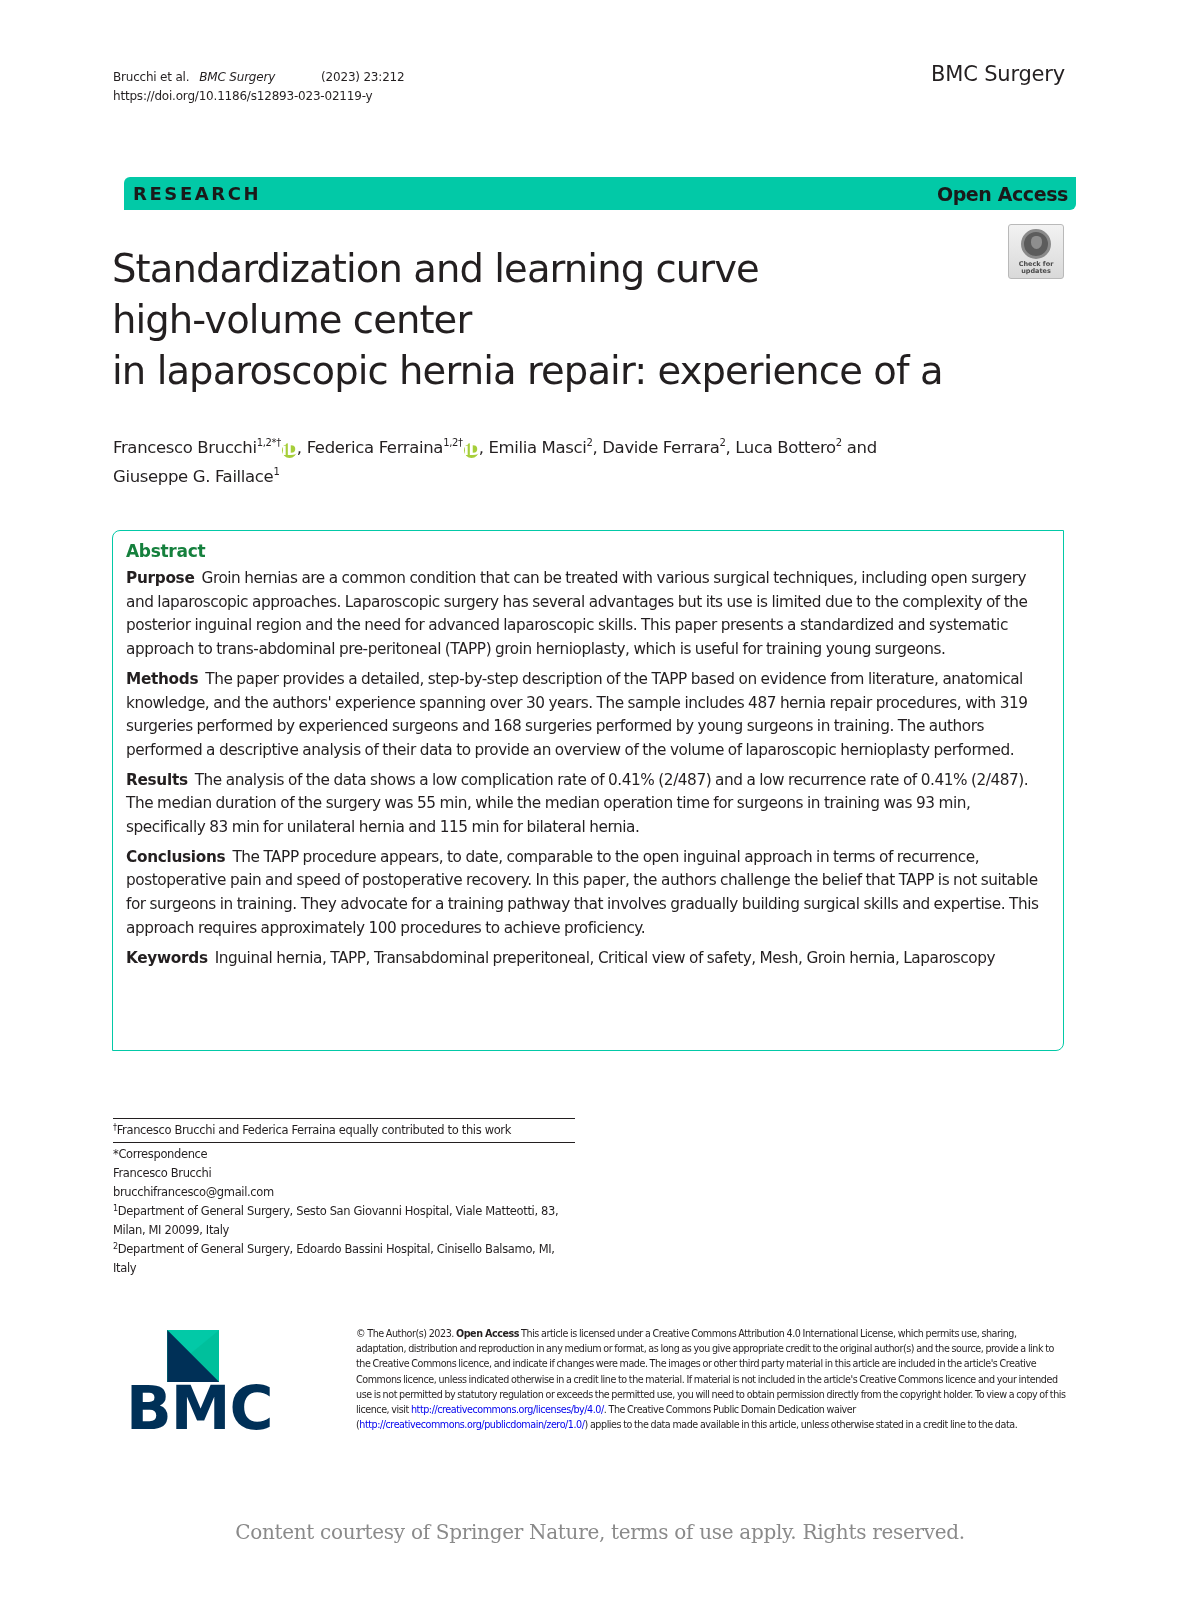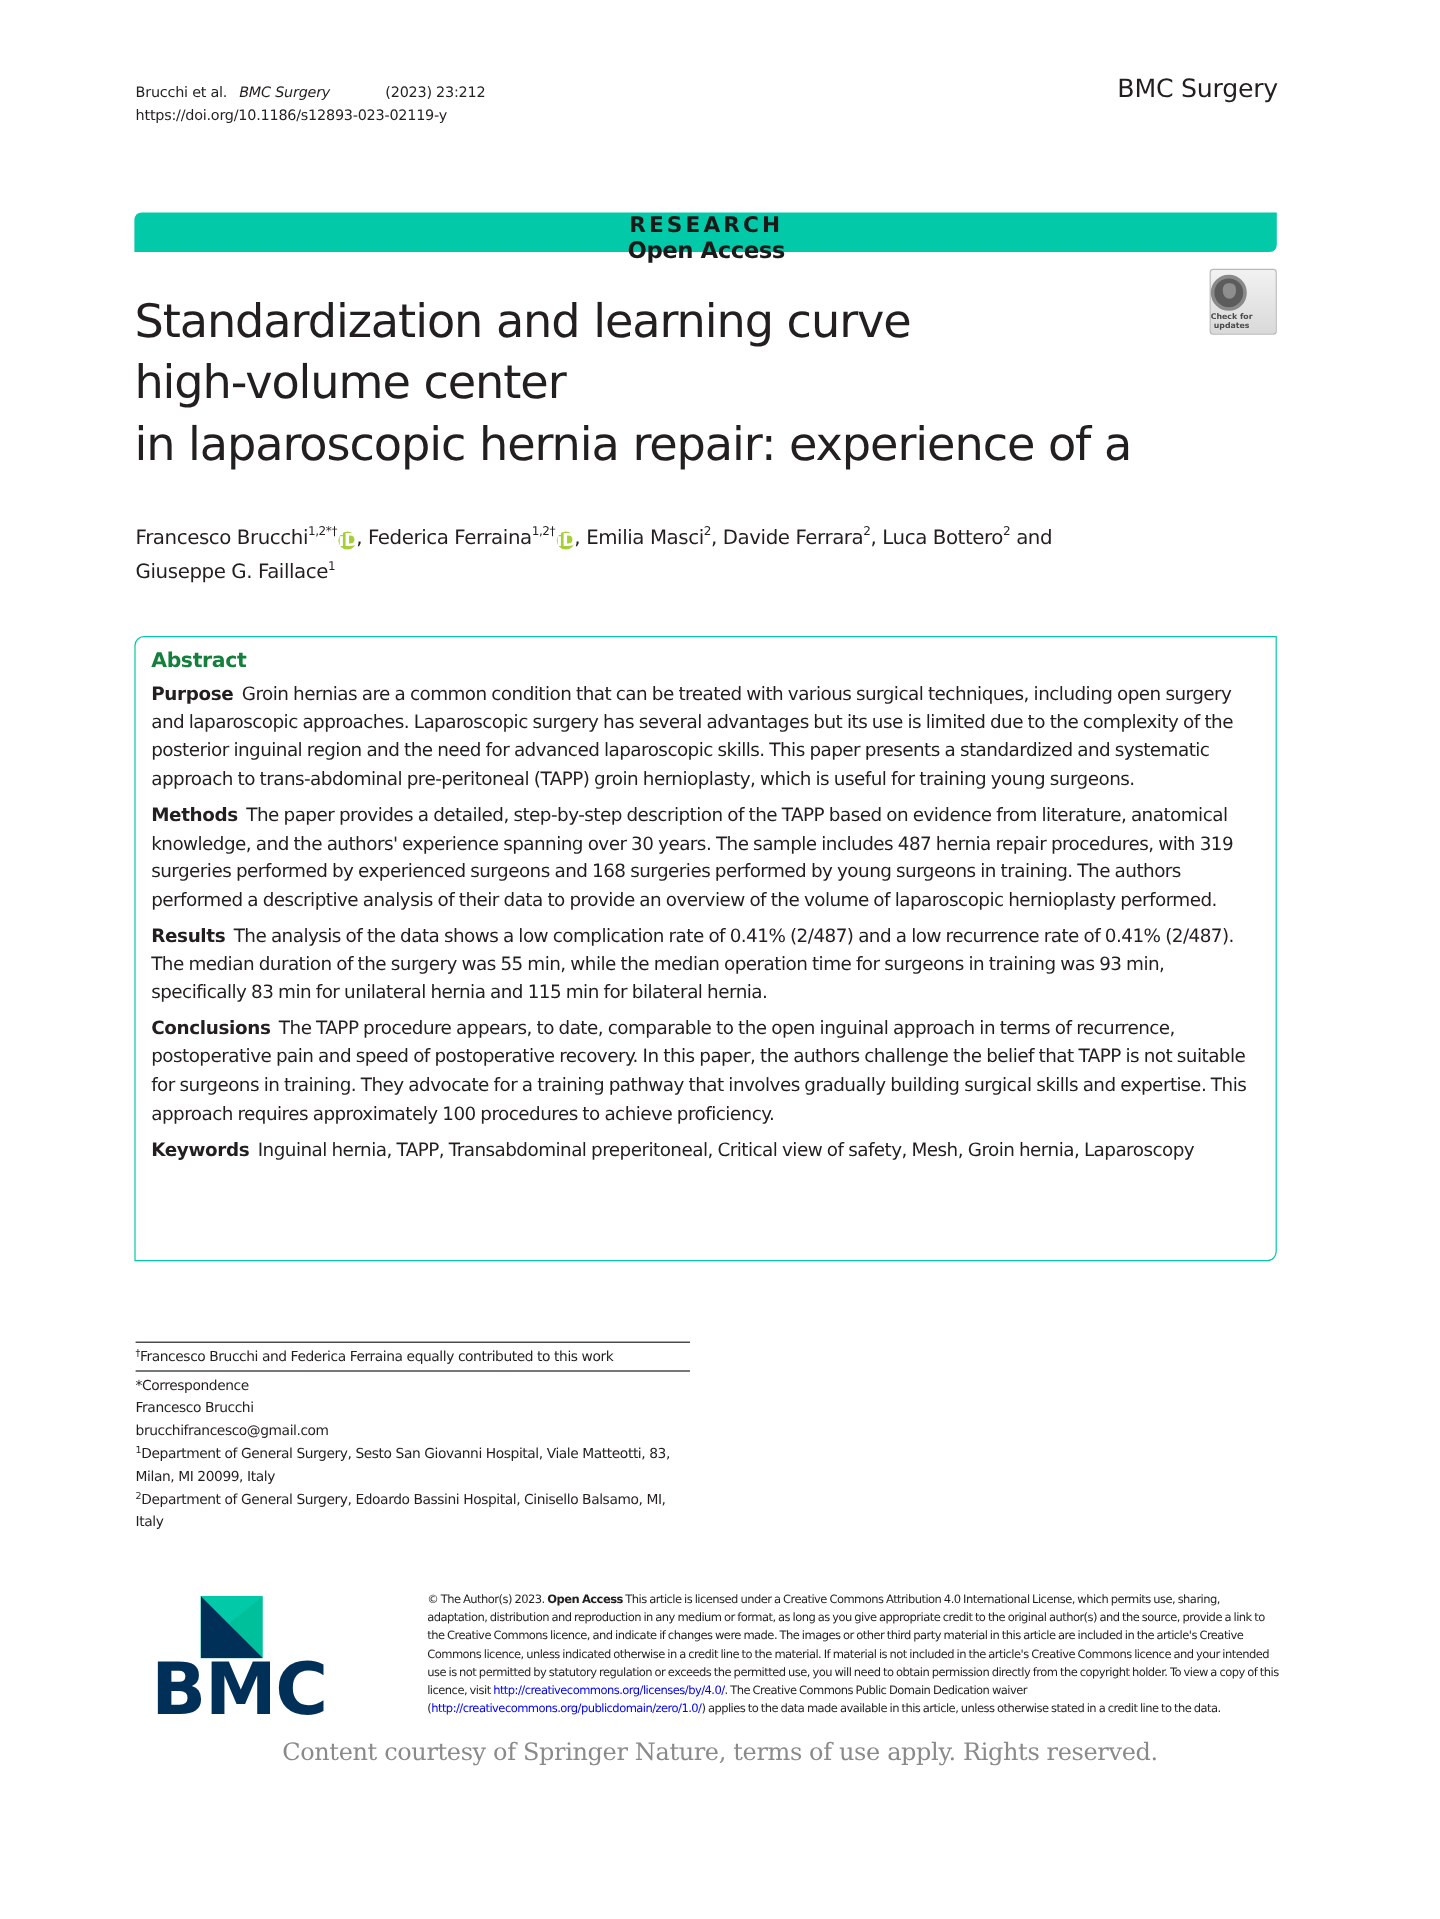--- a/index.html
+++ b/index.html
@@ -6,25 +6,25 @@
   html, body { width: 1200px; height: 1599px; background: #ffffff; }
   body { position: relative; font-family: "DejaVu Sans", sans-serif; color: #231f20; overflow: hidden; }
 
   .header-left { position: absolute; left: 113px; top: 68px; font-size: 12px; line-height: 19px; color: #231f20; letter-spacing: -0.2px; }
   .header-left .cite-row { display: flex; gap: 10px; }
   .header-left .cite-authors { font-style: normal; }
   .header-left .cite-journal { font-style: italic; }
   .header-left .cite-vol { margin-left: 36px; }
   .header-right { position: absolute; right: 135px; top: 62px; font-size: 21px; color: #231f20; letter-spacing: -0.2px; }
 
-  .banner { position: absolute; left: 112px; top: 177px; width: 952px; height: 33px; background: #02c9a7; border-radius: 6px 0 6px 0; display: flex; align-items: center; justify-content: space-between; padding: 0 8px 0 9px; flex-direction: column; }
+  .banner { position: absolute; left: 124px; top: 177px; width: 952px; height: 33px; background: #02c9a7; border-radius: 6px 0 6px 0; display: flex; align-items: center; justify-content: space-between; padding: 0 8px 0 9px; }
   .banner .research { font-family: "DejaVu Sans", sans-serif; font-weight: bold; font-size: 18px; letter-spacing: 2.6px; color: #1a1a1a; }
   .banner .open-access { font-weight: bold; font-size: 19px; color: #1a1a1a; letter-spacing: -0.4px; }
 
-  .check-updates { position: absolute; left: 1008px; top: 224px; width: 56px; height: 55px; border: 1px solid #b9b9b9; border-radius: 3px; background: linear-gradient(#f2f2f2, #d9d9d9); display: flex; flex-direction: column; align-items: flex-start; padding-top: 4px; }
+  .check-updates { position: absolute; left: 1008px; top: 224px; width: 56px; height: 55px; border: 1px solid #b9b9b9; border-radius: 3px; background: linear-gradient(#f2f2f2, #d9d9d9); display: flex; flex-direction: column; align-items: center; padding-top: 4px; }
   .check-updates .circle { width: 30px; height: 30px; border-radius: 50%; background: #5c5c5c; border: 3px solid #8a8a8a; position: relative; }
   .check-updates .circle::after { content: ""; position: absolute; left: 7px; top: 4px; width: 11px; height: 13px; background: #8e8e8e; border-radius: 40% 40% 50% 50%; }
   .check-updates .cu-label { font-size: 6.5px; font-weight: bold; color: #4a4a4a; text-align: center; line-height: 7px; margin-top: 2px; }
 
   .title { position: absolute; left: 112px; top: 243px; width: 880px; font-size: 38.5px; line-height: 51px; color: #231f20; letter-spacing: -0.9px; font-weight: normal; }
 
   .authors { position: absolute; left: 113px; top: 433px; width: 900px; font-size: 16.5px; line-height: 29px; color: #231f20; letter-spacing: -0.35px; }
   .authors sup { font-size: 10px; vertical-align: 7px; line-height: 0; }
   .orcid { display: inline-block; width: 15px; height: 15px; border-radius: 50%; background: #a6ce39; color: #fff; font-size: 15px; font-weight: bold; text-align: center; line-height: 15px; vertical-align: -2px; margin-left: 1px; }
 
@@ -42,21 +42,21 @@
   .bmc-logo .mark { width: 52px; height: 52px; position: relative; overflow: hidden; }
   .bmc-logo .mark .tri-green { position: absolute; inset: 0; background: #02c9a7; }
   .bmc-logo .mark .tri-navy { position: absolute; inset: 0; background: #003057; clip-path: polygon(0 0, 100% 100%, 0 100%); }
   .bmc-logo .mark .tri-light { position: absolute; inset: 0; background: #00b894; clip-path: polygon(100% 0, 100% 100%, 45% 45%); opacity: 0.55; }
   .bmc-logo .word { font-family: "DejaVu Sans", sans-serif; font-weight: bold; font-size: 60px; color: #003057; letter-spacing: -1px; margin-left: 12px; line-height: 52px; }
 
   .license { position: absolute; left: 356px; top: 1326px; width: 710px; font-size: 9.6px; line-height: 15.2px; color: #231f20; letter-spacing: -0.45px; word-spacing: -0.5px; }
   .license .oa { font-weight: bold; }
   .license a { color: #0000ee; text-decoration: none; }
 
-  .watermark { position: absolute; left: 0; width: 1200px; top: 1448px; text-align: center; font-family: "DejaVu Serif", serif; font-size: 20px; color: #8a8a8a; letter-spacing: -0.3px; }
+  .watermark { position: absolute; left: 0; width: 1200px; top: 1520px; text-align: center; font-family: "DejaVu Serif", serif; font-size: 20px; color: #8a8a8a; letter-spacing: -0.3px; }
 </style>
 </head>
 <body>
 
 <div class="header-left">
   <div class="cite-row">
     <span class="cite-authors">Brucchi et al. </span>
     <span class="cite-journal">BMC Surgery</span>
     <span class="cite-vol">(2023) 23:212</span>
   </div>

